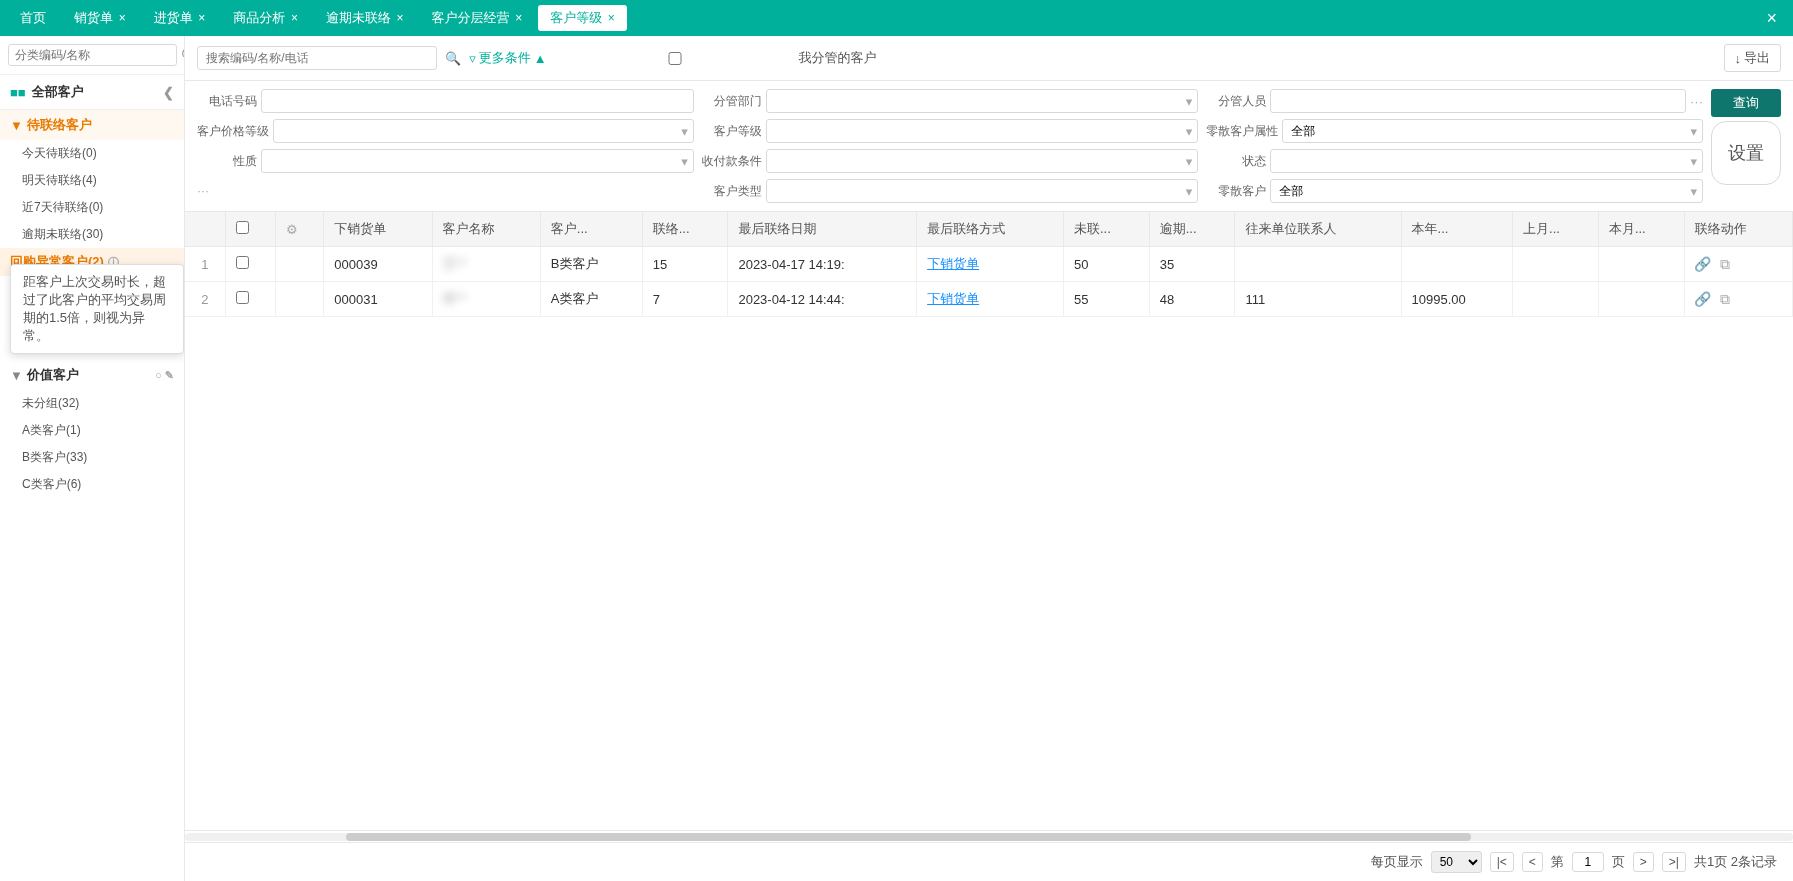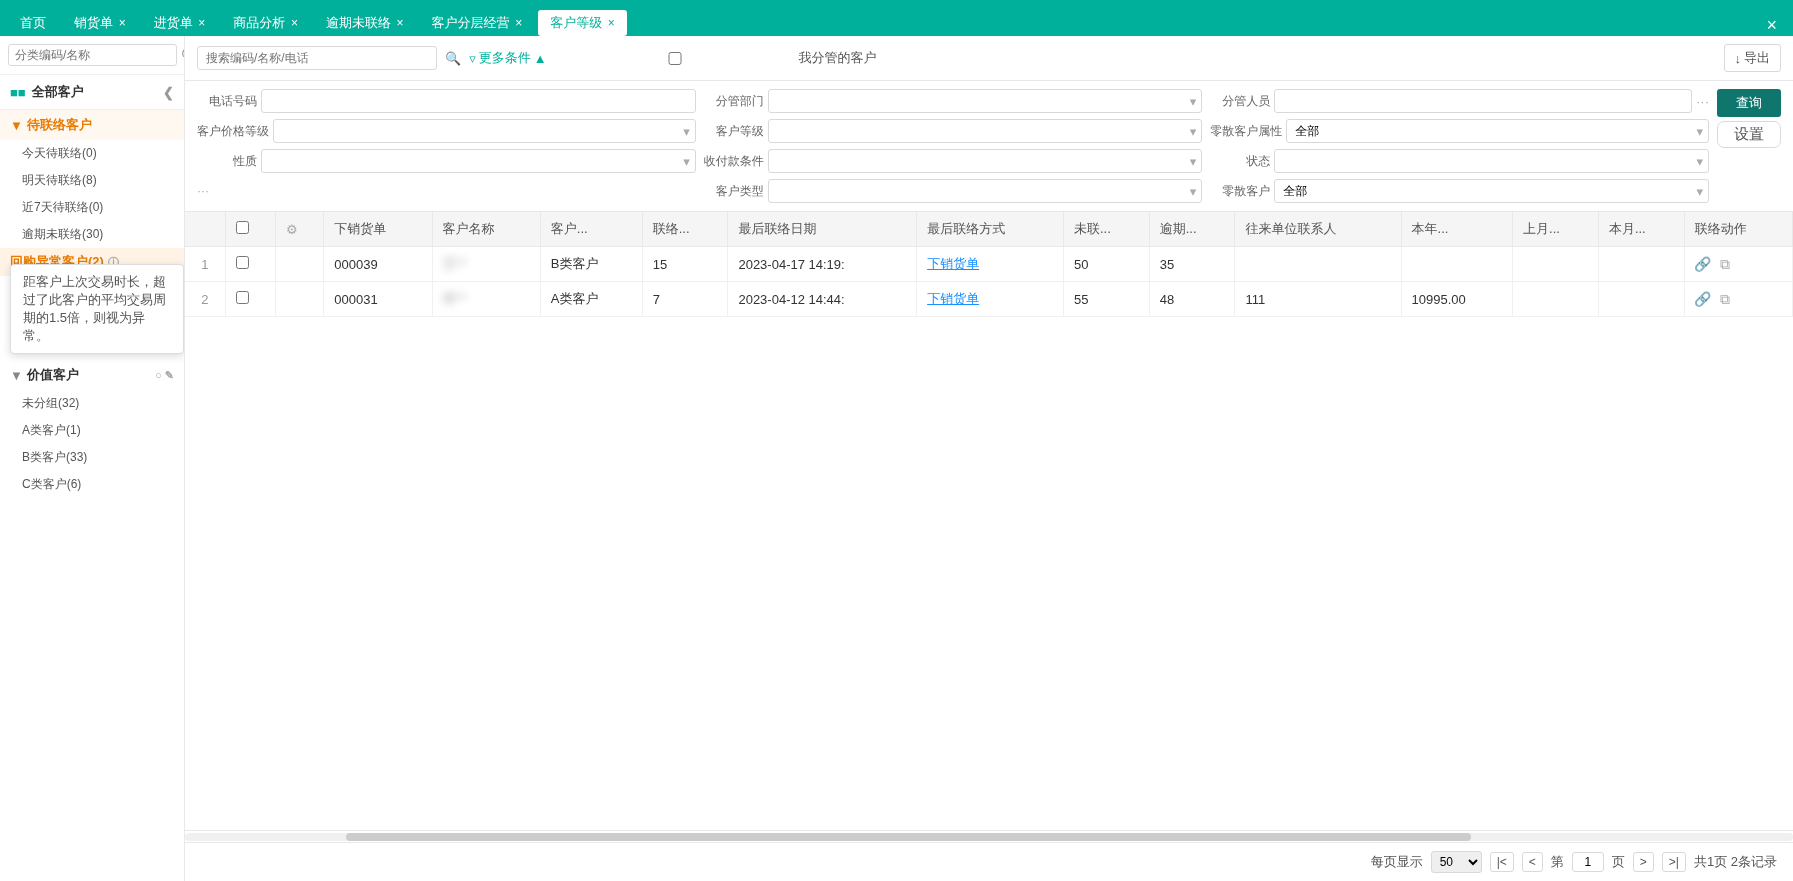--- a/index.html
+++ b/index.html
@@ -3,21 +3,21 @@
   <meta charset="utf-8">
   <style>
     * { box-sizing: border-box; margin: 0; padding: 0; font-family: 'Microsoft YaHei', Arial, sans-serif; font-size: 13px; }
     body { background: #f0f2f5; width: 1793px; min-height: 881px; overflow: hidden; }
 
     
     .top-nav {
       background: #00b09b;
       height: 36px;
       display: flex;
-      align-items: flex-end;
+      align-items: center;
       padding: 0 8px;
       gap: 4px;
     }
     .top-nav .nav-item {
       color: #fff;
       padding: 4px 12px;
       cursor: pointer;
       border-radius: 3px;
       white-space: nowrap;
       font-size: 13px;
@@ -243,24 +243,24 @@
       border: none;
       border-radius: 3px;
       padding: 5px 16px;
       cursor: pointer;
       font-size: 13px;
     }
     .btn-set {
       background: #fff;
       color: #555;
       border: 1px solid #d9d9d9;
-      border-radius: 7px;
-      padding: 3px 16px;
-      cursor: pointer;
-      font-size: 15px;
+      border-radius: 15px;
+      padding: 19px 16px;
+      cursor: pointer;
+      font-size: 18px;
     }
 
     .filter-more-btn {
       color: #aaa;
       cursor: pointer;
       font-size: 12px;
     }
 
     
     .table-area {
@@ -408,21 +408,21 @@
       <span style="margin-right:6px;color:#00b09b;">■■</span>
       <span>全部客户</span>
       <span class="collapse-icon">❮</span>
     </div>
 
     <div class="sidebar-group-header">
       <span class="arrow">▼</span>
       <span>待联络客户</span>
     </div>
     <div class="sidebar-item">今天待联络(0)</div>
-    <div class="sidebar-item">明天待联络(8)</div>
+    <div class="sidebar-item">明天待联络(4)</div>
     <div class="sidebar-item">近7天待联络(0)</div>
     <div class="sidebar-item">逾期未联络(30)</div>
 
     <div class="sidebar-item active" style="padding-left:10px;display:flex;align-items:center;gap:4px;">
       <span>回购异常客户(2)</span>
       <span style="color:#aaa;font-size:11px;">ⓘ</span>
     </div>
     <div class="sidebar-item" style="padding-left:10px;display:flex;align-items:center;gap:4px;">
       <span>流失预警客户(3)</span>
       <span style="color:#aaa;font-size:11px;">ⓘ</span>

